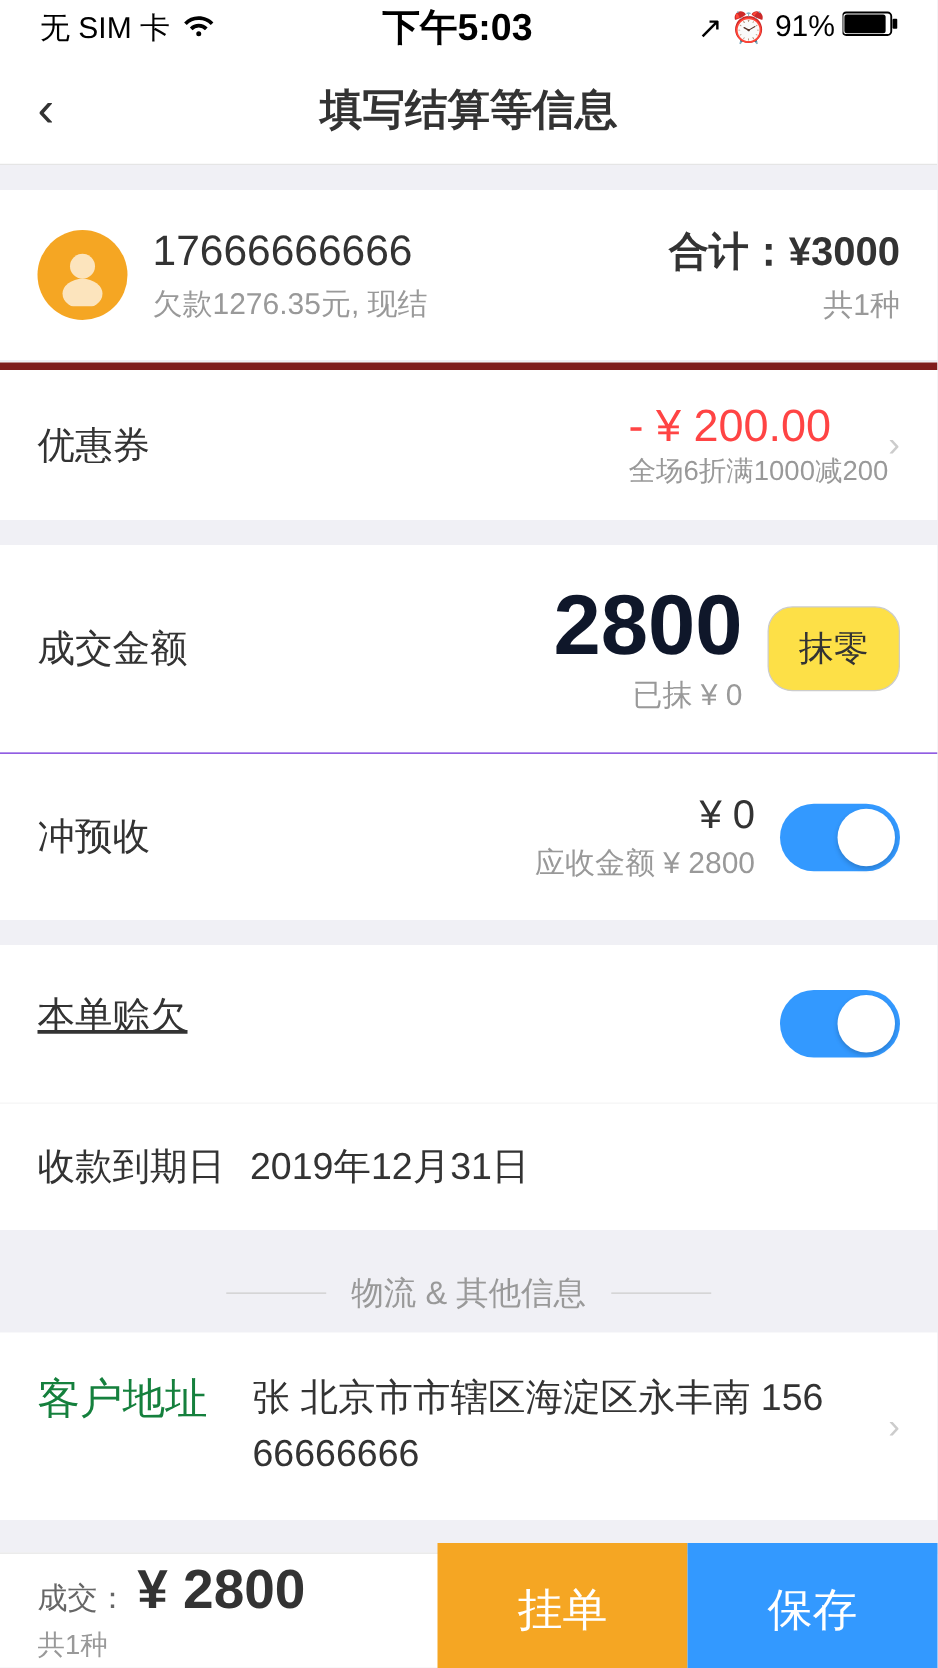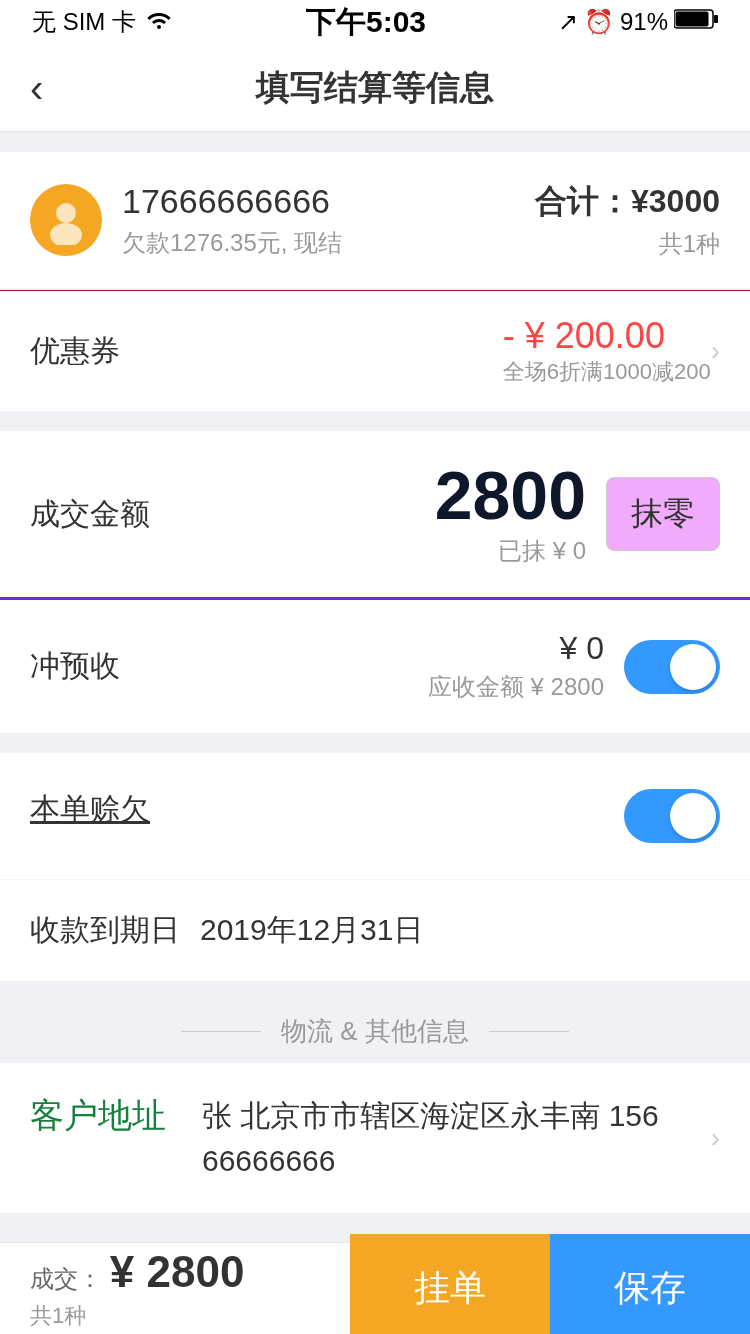--- a/index.html
+++ b/index.html
@@ -111,21 +111,21 @@
     }
 
     
     .coupon-row {
       background: #fff;
       margin-top: 2px;
       padding: 24px 30px;
       display: flex;
       align-items: center;
       justify-content: space-between;
-      border-top: 1px solid #7f1d1d;
+      border-top: 6px solid #7f1d1d;
     }
     .coupon-label {
       font-size: 30px;
       color: #333;
     }
     .coupon-right {
       display: flex;
       align-items: center;
       gap: 0;
     }
@@ -153,21 +153,21 @@
     .section {
       background: #fff;
     }
 
     
     .row {
       display: flex;
       align-items: center;
       justify-content: space-between;
       padding: 30px;
-      border-bottom: 3px solid #6d28d9;
+      border-bottom: 1px solid #6d28d9;
     }
     .row:last-child {
       border-bottom: none;
     }
     .row-label {
       font-size: 30px;
       color: #333;
     }
     .row-right {
       display: flex;
@@ -183,25 +183,25 @@
       line-height: 1;
     }
     .transaction-sub {
       font-size: 24px;
       color: #999;
       margin-top: 6px;
       text-align: right;
     }
     .round-btn {
       border: 1px solid #ccc;
-      border-radius: 8px;
+      border-radius: 20px;
       padding: 14px 24px;
-      font-size: 32px;
-      color: #333;
-      background: #f0abfc;
+      font-size: 28px;
+      color: #333;
+      background: #fde047;
       cursor: pointer;
     }
     .transaction-col {
       text-align: right;
     }
 
     
     .prereceive-right {
       display: flex;
       align-items: center;

